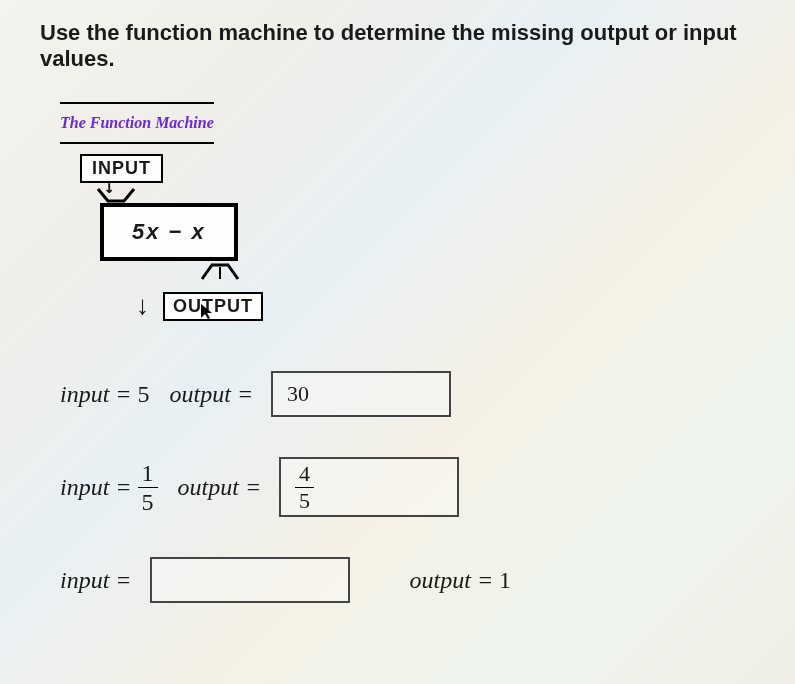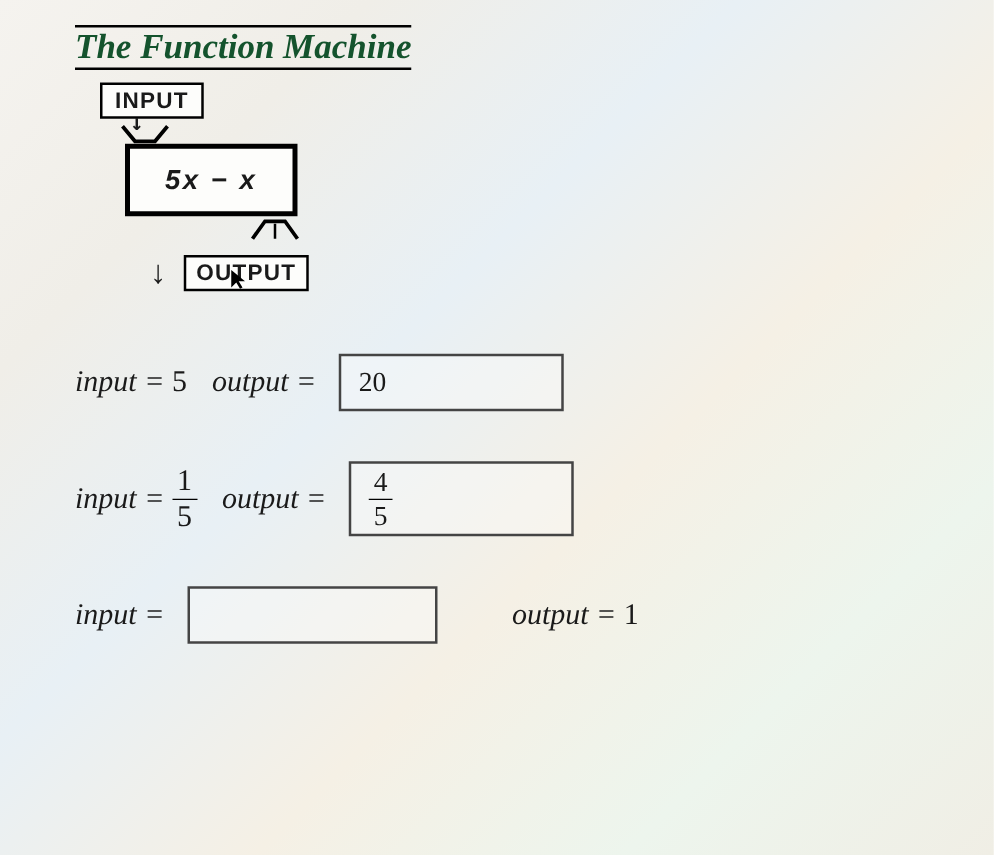--- a/index.html
+++ b/index.html
@@ -21,26 +21,26 @@
     font-size: 22px;
     font-weight: bold;
     color: #1a1a1a;
     font-family: Arial, sans-serif;
     margin-bottom: 30px;
   }
   .section-title {
     font-style: italic;
     font-weight: bold;
     font-family: 'Times New Roman', serif;
-    font-size: 28px;
-    color: #14532d;
+    font-size: 16px;
+    color: #6d28d9;
     border-top: 2px solid #000;
     border-bottom: 2px solid #000;
     display: inline-block;
-    padding: 0 0;
+    padding: 10px 0;
     margin-left: 20px;
     margin-bottom: 10px;
   }
   .machine {
     margin-left: 40px;
     margin-bottom: 50px;
   }
   .input-label-box {
     display: inline-block;
     border: 2px solid #000;
@@ -73,21 +73,21 @@
     letter-spacing: 2px;
     margin-left: 20px;
     background: #fdfdfb;
   }
   .funnel-bottom {
     height: 30px;
     margin-left: 120px;
     position: relative;
   }
   .output-row {
-    margin-left: 40px;
+    margin-left: 56px;
   }
   .arrow-down {
     font-size: 26px;
     font-weight: bold;
     display: inline-block;
     vertical-align: middle;
   }
   .output-label-box {
     display: inline-block;
     border: 2px solid #000;
@@ -157,20 +157,21 @@
     font-style: italic;
     display: flex;
     align-items: center;
   }
 </style>
 </head>
 <body>
 
 <div class="page">
 
+  <div class="instruction">Use the function machine to determine the missing output or input values.</div>
 
   <div class="section-title">The Function Machine</div>
 
   <div class="machine">
     <div class="input-label-box">INPUT</div>
     <div class="funnel-top">
       <span class="bracket" style="position:absolute;left:-6px;top:-2px;">↓</span>
       <svg width="40" height="18" style="position:absolute;left:-14px;top:4px;">
         <path d="M2 2 L12 14 L28 14 L38 2" stroke="#000" stroke-width="3" fill="none"></path>
       </svg>
@@ -202,21 +203,21 @@
         <span class="label-italic">input</span>
         <span class="eq">=</span>
         <span class="val">5</span>
       </span>
       <span class="gap"></span>
       <span class="lhs">
         <span class="label-italic">output</span>
         <span class="eq">=</span>
       </span>
       <div class="answer-box">
-        <span>20</span>
+        <span>30</span>
       </div>
     </div>
 
     <div class="row">
       <span class="lhs">
         <span class="label-italic">input</span>
         <span class="eq">=</span>
         <span class="frac">
           <span class="num">1</span>
           <span class="den">5</span>

